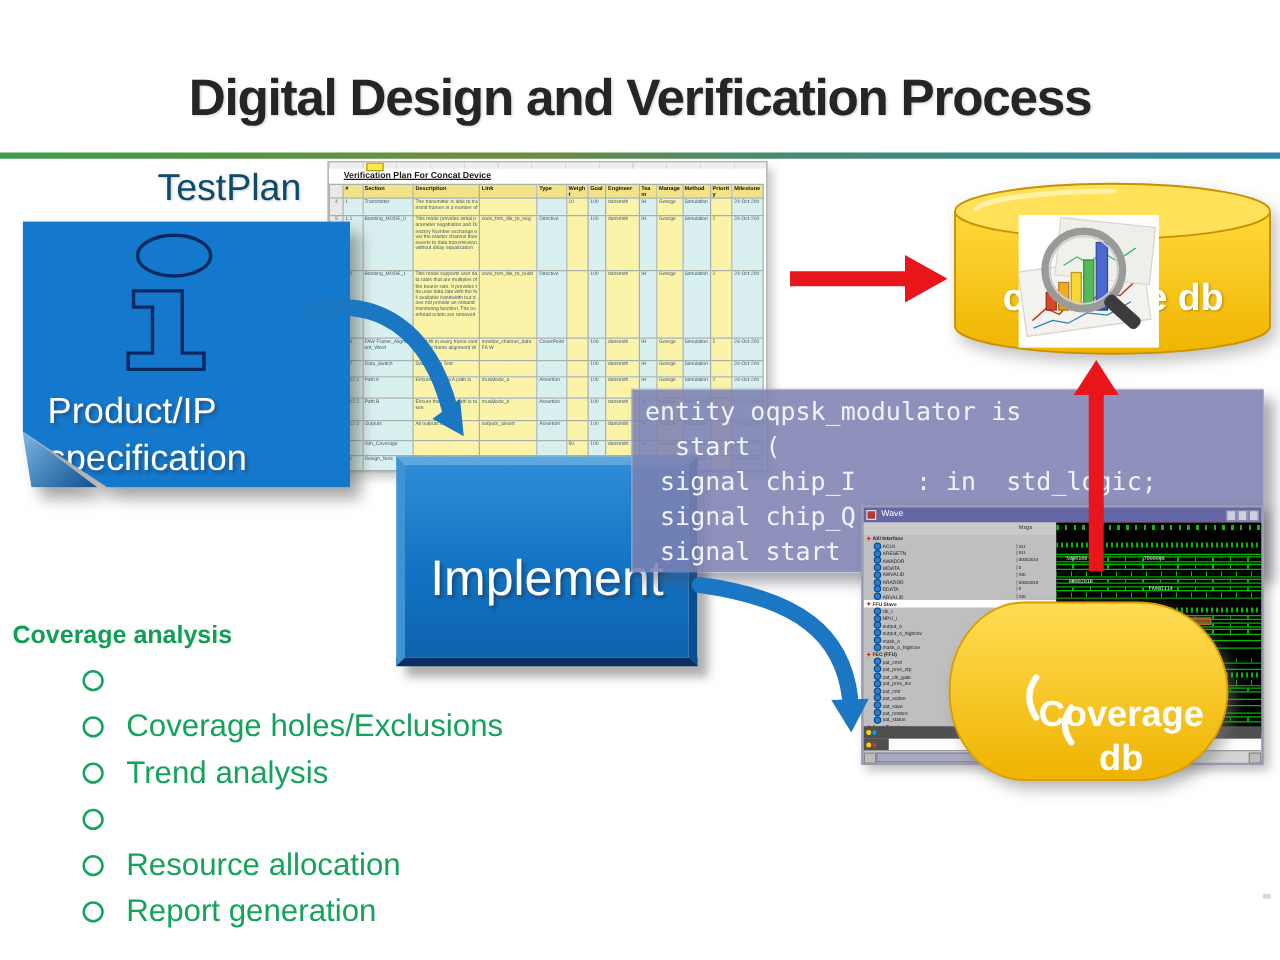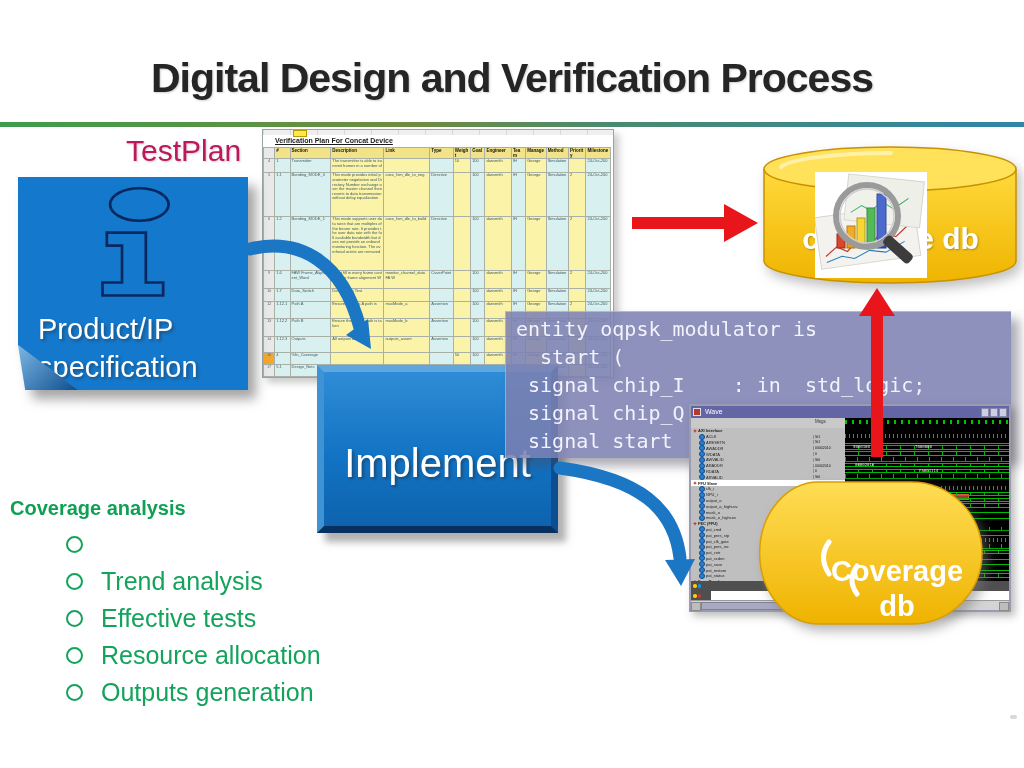--- a/index.html
+++ b/index.html
@@ -8,40 +8,40 @@
   .layer{position:absolute;left:0;top:0;width:1024px;height:768px;pointer-events:none;}
 
   
   .slide-title{position:absolute;left:0;top:55px;width:1024px;text-align:center;
     font-size:41px;font-weight:bold;color:#252525;letter-spacing:-1px;
     text-shadow:1px 1px 2px rgba(150,150,150,.45);}
   .title-divider{position:absolute;left:0;top:122px;width:1024px;height:5px;
     background:linear-gradient(to right,#3F9C4D 0%,#6F8C41 40%,#4A8A6E 60%,#2F86A8 100%);}
 
   
-  .testplan-label{position:absolute;left:126px;top:134px;font-size:30px;color:#be185d;
+  .testplan-label{position:absolute;left:126px;top:134px;font-size:30px;color:#0c4a6e;
     text-shadow:1px 1px 2px rgba(160,160,160,.5);z-index:2;text-align:center;}
 
   
   .sheet{position:absolute;left:262px;top:129px;width:350px;height:247px;background:#fff;
     border:1px solid #9aa4a4;z-index:2;box-shadow:5px 5px 7px rgba(110,110,110,.35);overflow:hidden;}
   .sheet-colstrip{height:5px;background:repeating-linear-gradient(90deg,#d9d9d9 0 1px,#efefef 1px 27px);position:relative;}
   .sheet-colstrip .selcell{position:absolute;left:30px;top:0;width:12px;height:5px;background:#ffe84a;border:0.5px solid #b49b00;}
   .sheet-title{height:12px;font-size:7px;font-weight:bold;text-decoration:underline;color:#1a1a1a;
     padding-left:12px;line-height:12px;white-space:nowrap;}
   .sheet table{border-collapse:collapse;table-layout:fixed;width:348px;font-size:4px;line-height:1.15;color:#3d5a66;}
   .sheet td{border:0.5px solid #a8b0a8;padding:0 1px;vertical-align:top;overflow:hidden;word-break:break-all;}
   .sheet td.hd{background:#f2e388;color:#111;font-weight:bold;font-size:4.5px;overflow:hidden;}
   .sheet td.rn{background:#e9e9e9;color:#666;text-align:center;}
   .sheet td.rn.mark{background:#f4a72c;}
   .sheet td.cc{background:#d8f0f0;}
   .sheet td.cy{background:#faf3a8;}
 
   
-  .product-wrap{position:absolute;left:18px;top:177px;width:230px;height:213px;z-index:3;
+  .product-wrap{position:absolute;left:18px;top:177px;width:262px;height:213px;z-index:3;
     filter:drop-shadow(8px 9px 6px rgba(90,90,90,.55));}
   .product-box{position:absolute;inset:0;background:#1478CC;
     clip-path:polygon(0 0,100% 0,100% 100%,26% 100%,0 79%);}
   .product-fold{position:absolute;left:0;bottom:0;width:60px;height:45px;
     clip-path:polygon(0 0,100% 100%,12% 100%);
     background:linear-gradient(135deg,#7db7e4,#0d4e8f);}
   .product-text{position:absolute;left:20px;bottom:4px;color:#fff;font-size:29px;line-height:38px;
     text-shadow:2px 2px 3px rgba(40,40,40,.45);}
   .info-icon{position:absolute;left:52px;top:8px;}
 
@@ -639,31 +639,34 @@
   </svg>
 
   <div class="coverage-panel">
     <div class="coverage-heading">Coverage analysis</div>
     <ul class="coverage-items">
       <li>
           <span class="o-bullet"></span>
         </li>
       <li>
           <span class="o-bullet"></span>
+          <span>Coverage holes/Exclusions</span>
+        </li>
+      <li>
+          <span class="o-bullet"></span>
           <span>Trend analysis</span>
         </li>
       <li>
           <span class="o-bullet"></span>
-          <span>Effective tests</span>
         </li>
       <li>
           <span class="o-bullet"></span>
           <span>Resource allocation</span>
         </li>
       <li>
           <span class="o-bullet"></span>
-          <span>Outputs generation</span>
+          <span>Report generation</span>
         </li>
     </ul>
   </div>
 
   <div class="smudge"></div>
 </div>
 
 </body></html>

